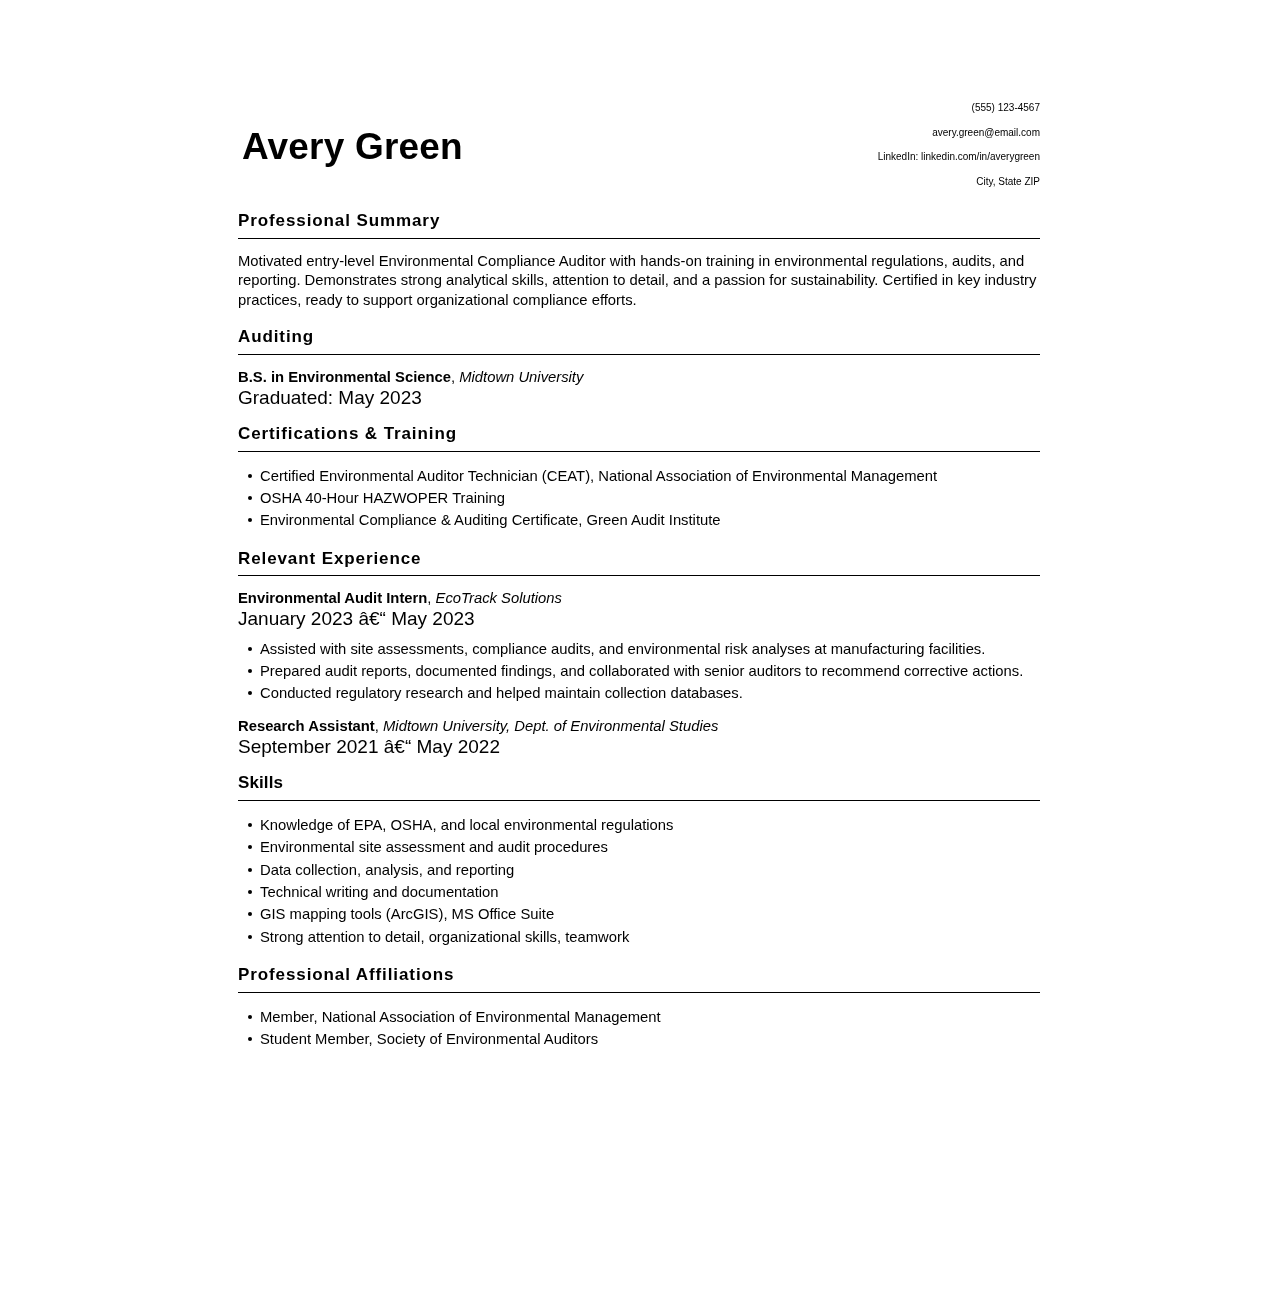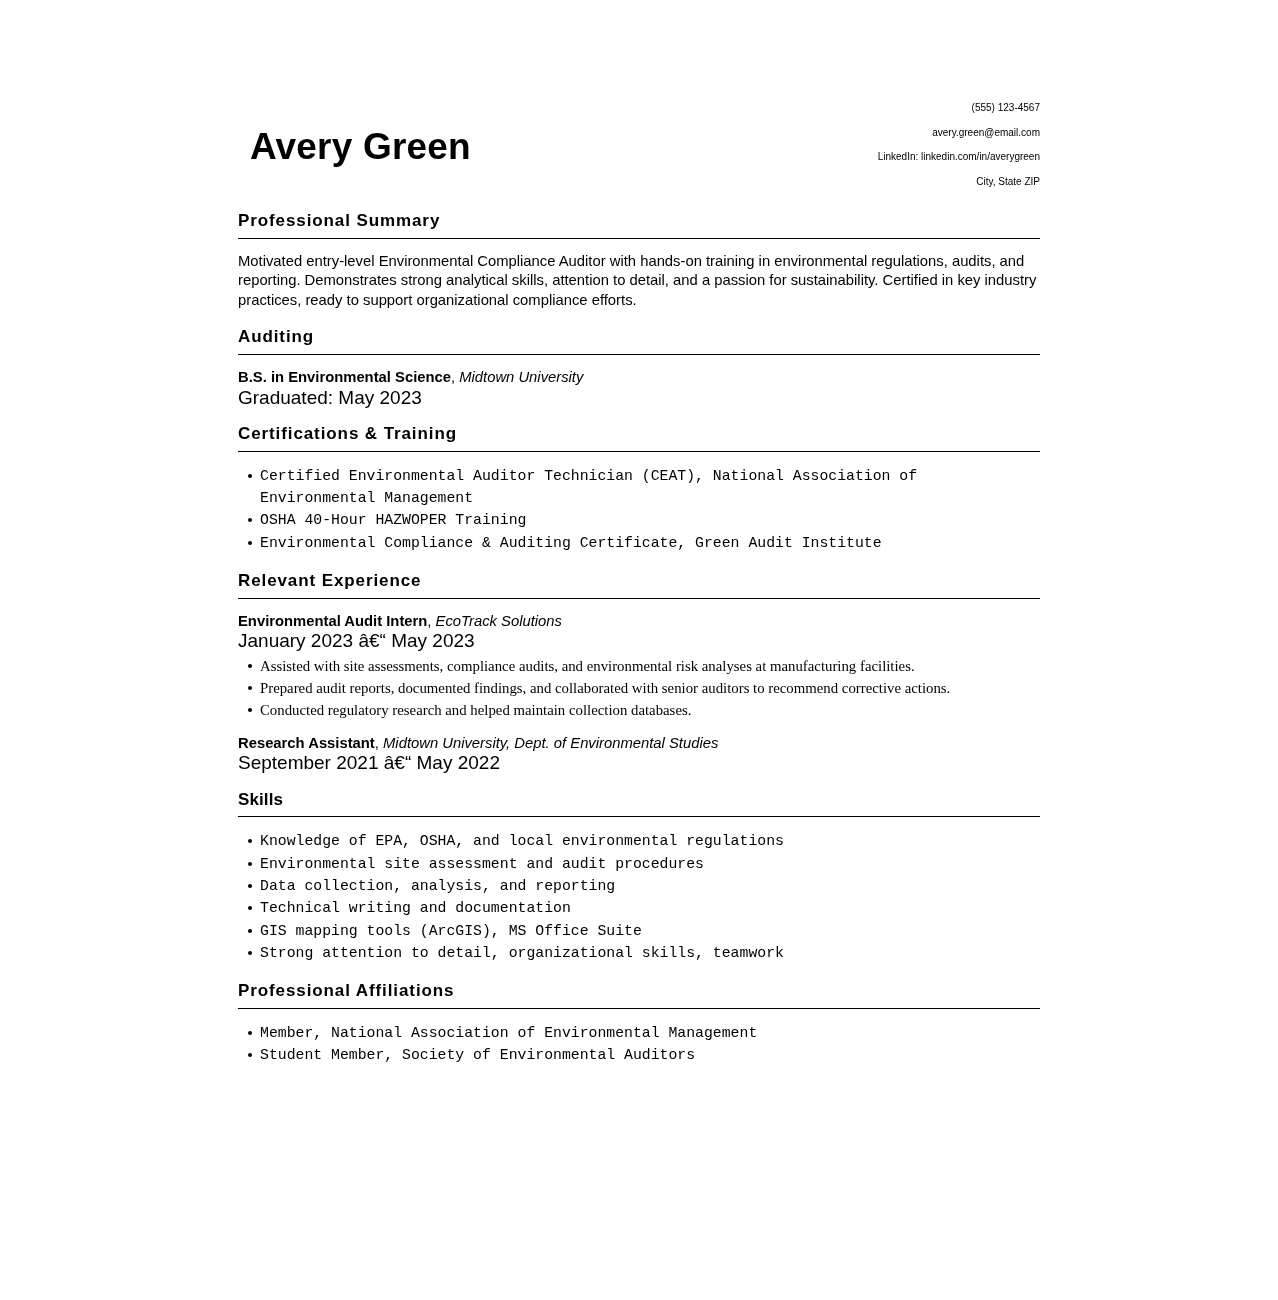--- a/index.html
+++ b/index.html
@@ -28,21 +28,21 @@
     width: 802px;
   }
 
   
   .header {
     position: relative;
     min-height: 96px;
   }
   .name {
     position: absolute;
-    left: 12px;
+    left: 4px;
     top: 32px;
     font-size: 37px;
     font-weight: bold;
     letter-spacing: 0.2px;
     line-height: 1.05;
     white-space: nowrap;
   }
   .contact {
     text-align: right;
     font-size: 10px;
@@ -116,25 +116,23 @@
     position: absolute;
     left: -12px;
     top: 9px;
     width: 4px;
     height: 4px;
     border-radius: 50%;
     background: #000000;
   }
   ul.bullets.compact li {
     line-height: 22.3px;
-    font-family: Liberation Mono, monospace;
   }
   .entry ul.bullets {
-    margin-top: 4px;
-    font-family: Liberation Serif, serif;
+    margin-top: 10px;
   }
 </style>
 </head>
 <body>
 
 <div class="page">
   <div class="content">
 
     <div class="header">
       <div class="name">Avery Green</div>

